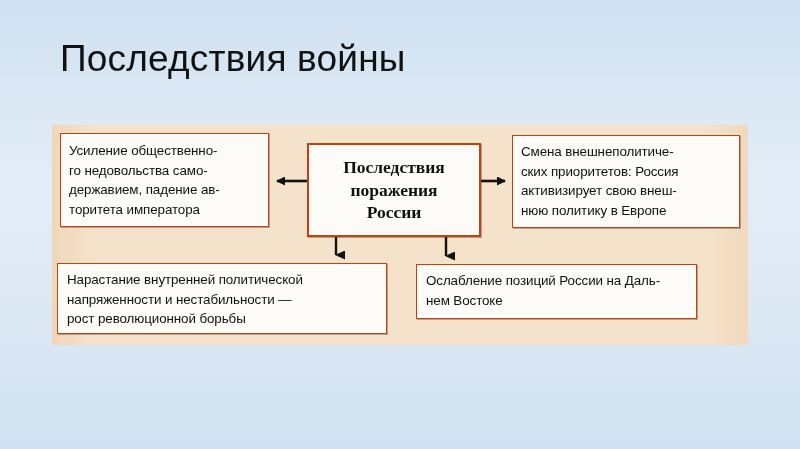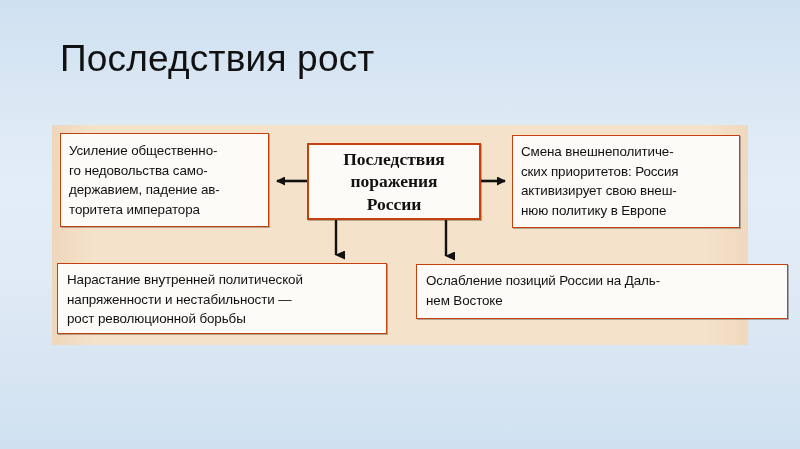--- a/index.html
+++ b/index.html
@@ -91,21 +91,21 @@
   
   #node-left {
     left: 8px;   top: 8px;
     width: 209px; height: 94px;
     padding: 7px 0 0 8px;
   }
   #node-left .node-text { width: 196px; }
 
   #node-center {
     left: 255px; top: 18px;
-    width: 174px; height: 77px;
+    width: 174px; height: 94px;
     border-width: 2px;
     display: flex;
     align-items: center;
     justify-content: center;
     text-align: center;
   }
   #node-center .node-text {
     font-family: "Liberation Serif", serif;
     font-weight: bold;
     font-size: 17.5px;
@@ -123,39 +123,39 @@
 
   #node-bottom-left {
     left: 5px;  top: 138px;
     width: 330px; height: 71px;
     padding: 6px 0 16px 9px;
   }
   #node-bottom-left .node-text { width: 316px; }
 
   #node-bottom-right {
     left: 364px; top: 139px;
-    width: 372px; height: 55px;
+    width: 281px; height: 55px;
     padding: 6px 0 0 9px;
   }
   #node-bottom-right .node-text { width: 306px; }
   #connectors {
     position: absolute;
     left: 0; top: 0;
     width: 696px;
     height: 220px;
     z-index: 2;
     pointer-events: none;
   }
 </style>
 </head>
 <body>
 
 <div id="slide">
 
-  <div id="slide-title">Последствия рост</div>
+  <div id="slide-title">Последствия войны</div>
 
   <div id="diagram-panel">
 
     <svg id="connectors" viewBox="0 0 696 220">
       <defs>
         <marker id="ah-left" markerWidth="9" markerHeight="9" refX="8" refY="4.5" orient="auto-start-reverse" markerUnits="userSpaceOnUse">
           <path d="M0,0 L9,4.5 L0,9 z" fill="#111111"></path>
         </marker>
         <marker id="ah-right" markerWidth="9" markerHeight="9" refX="8" refY="4.5" orient="auto" markerUnits="userSpaceOnUse">
           <path d="M0,0 L9,4.5 L0,9 z" fill="#111111"></path>

